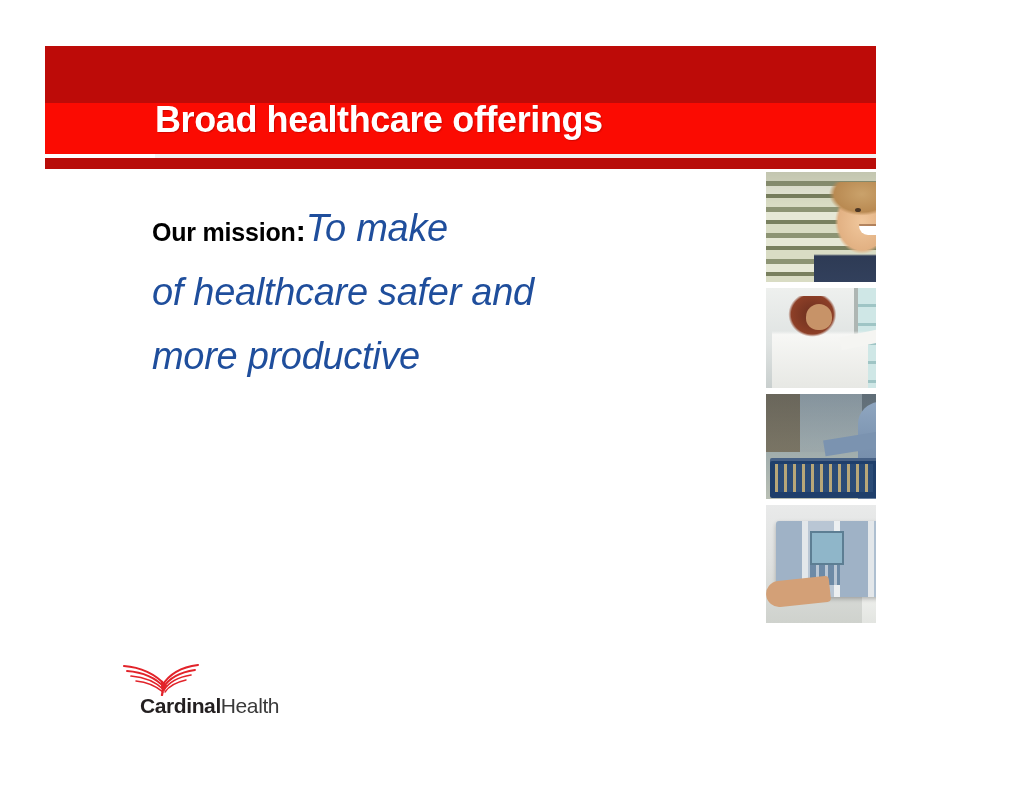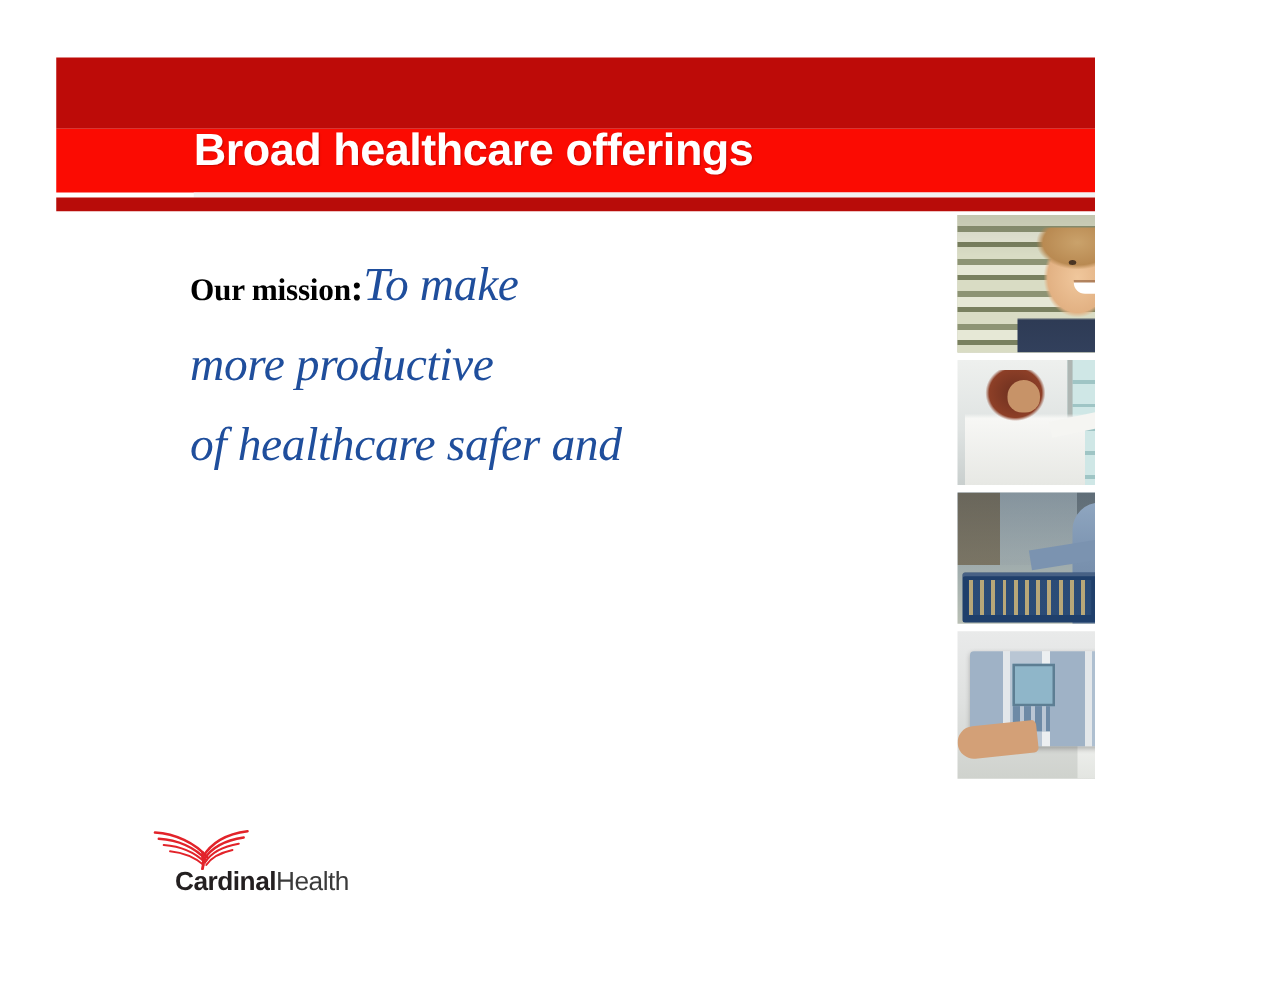--- a/index.html
+++ b/index.html
@@ -74,21 +74,20 @@
     height: 11px;
     background: #b80c09;
   }
 
   
   .mission {
     position: absolute;
     left: 152px;
     top: 200px;
     width: 580px;
-    font-family: Liberation Serif, serif;
   }
   .mission-line {
     margin: 0;
     line-height: 57px;
     white-space: nowrap;
   }
   .mission-label {
     font-size: 25px;
     font-weight: bold;
     font-style: normal;
@@ -348,24 +347,24 @@
     <h1 class="header-title">Broad healthcare offerings</h1>
   </div>
   <div class="header-rule"></div>
   <div class="header-foot-dark"></div>
 
   <div class="mission">
     <p class="mission-line">
       <span class="mission-label">Our mission</span><span class="mission-colon">:</span><span class="mission-body">To make</span>
     </p>
     <p class="mission-line">
-      <span class="mission-body">more productive</span>
+      <span class="mission-body">of healthcare safer and</span>
     </p>
     <p class="mission-line">
-      <span class="mission-body">of healthcare safer and</span>
+      <span class="mission-body">more productive</span>
     </p>
   </div>
 
   <div class="photo-strip">
 
     <div class="photo photo-pharmacist">
       <div class="ph1-person"></div>
       <div class="ph1-eyes"></div>
       <div class="ph1-smile"></div>
       <div class="ph1-badge"></div>

